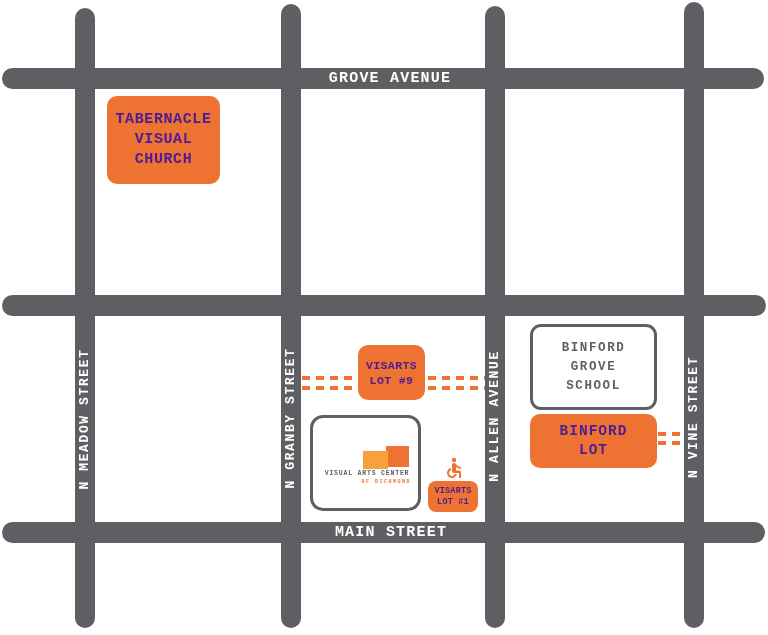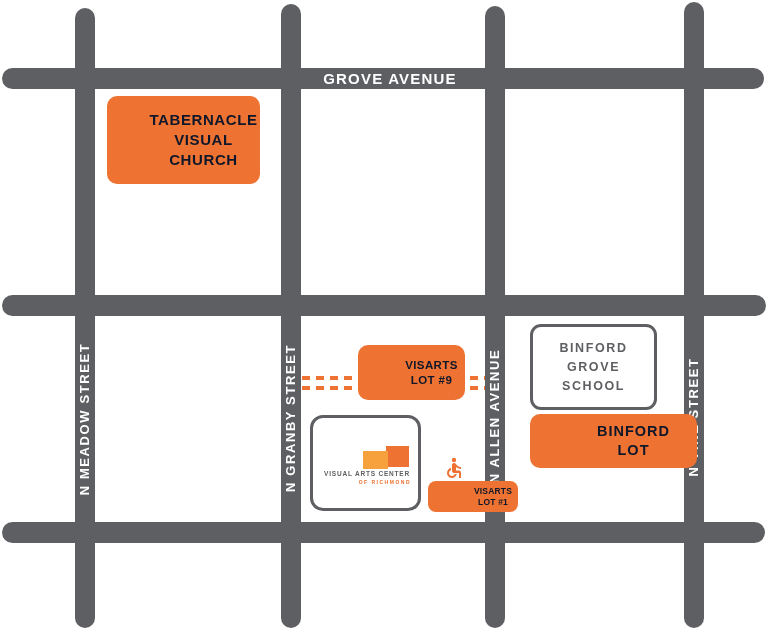--- a/index.html
+++ b/index.html
@@ -1,36 +1,36 @@
 <!DOCTYPE html>
 <html><head>
 <meta charset="utf-8">
 <style>
   html,body{margin:0;padding:0;background:#fff;}
   #map{
     position:relative;width:768px;height:635px;background:#ffffff;overflow:hidden;
-    font-family:Liberation Sans, sans-serif;
+    font-family:Liberation Mono, monospace;
   }
   
   .street-h{position:absolute;height:21px;background:#5E5F62;border-radius:11px;}
   .street-v{position:absolute;width:20px;background:#5E5F62;border-radius:10px;}
   .street-label-h{
     position:absolute;color:#fff;font-weight:bold;font-size:15px;letter-spacing:1.2px;
     text-align:center;white-space:nowrap;line-height:21px;
   }
   .street-label-v{
     position:absolute;color:#fff;font-weight:bold;font-size:13px;letter-spacing:1.6px;
     text-align:center;white-space:nowrap;width:180px;height:20px;line-height:20px;
     transform:rotate(-90deg);
   }
   
   .box-orange{
-    position:absolute;background:#EE7231;border-radius:10px;color:#0f172a;font-weight:bold;
+    position:absolute;background:#EE7231;border-radius:10px;color:#4c1d95;font-weight:bold;
     display:flex;flex-direction:column;align-items:center;justify-content:center;
-    text-align:center;z-index:3;padding-left:40px;
+    text-align:center;z-index:3;
   }
   .box-outline{
     position:absolute;border:3px solid #5E5F62;border-radius:11px;background:transparent;
     display:flex;flex-direction:column;align-items:center;justify-content:center;
     text-align:center;color:#5E5F62;font-weight:bold;z-index:2;box-sizing:border-box;
   }
   .t-church{font-size:15px;line-height:20px;letter-spacing:0.6px;}
   .t-lot2{font-size:11.5px;line-height:15px;letter-spacing:0.4px;}
   .t-school{font-size:12.5px;line-height:19px;letter-spacing:1.6px;}
   .t-binfordlot{font-size:14.5px;line-height:19px;letter-spacing:1px;}
@@ -60,20 +60,21 @@
   <div class="street-v" style="left:75px;top:8px;height:620px;"></div>
   <div class="street-v" style="left:281px;top:4px;height:624px;"></div>
   <div class="street-v" style="left:485px;top:6px;height:622px;"></div>
   <div class="street-v" style="left:684px;top:2px;height:626px;"></div>
 
   <div class="street-h" style="left:2px;top:68px;width:762px;"></div>
   <div class="street-h" style="left:2px;top:295px;width:764px;"></div>
   <div class="street-h" style="left:2px;top:522px;width:763px;"></div>
 
   <div class="street-label-h" style="left:290px;top:68px;width:200px;">GROVE AVENUE</div>
+  <div class="street-label-h" style="left:291px;top:522px;width:200px;">MAIN STREET</div>
 
   <div class="street-label-v" style="left:-5px;top:409px;">N MEADOW STREET</div>
   <div class="street-label-v" style="left:201px;top:408px;">N GRANBY STREET</div>
   <div class="street-label-v" style="left:405px;top:406px;">N ALLEN AVENUE</div>
   <div class="street-label-v" style="left:604px;top:407px;">N VINE STREET</div>
 
   <div class="dash" style="left:302px;top:376px;width:183px;"></div>
   <div class="dash" style="left:302px;top:386px;width:183px;"></div>
 
   <div class="dash" style="left:658px;top:432px;width:27px;"></div>

